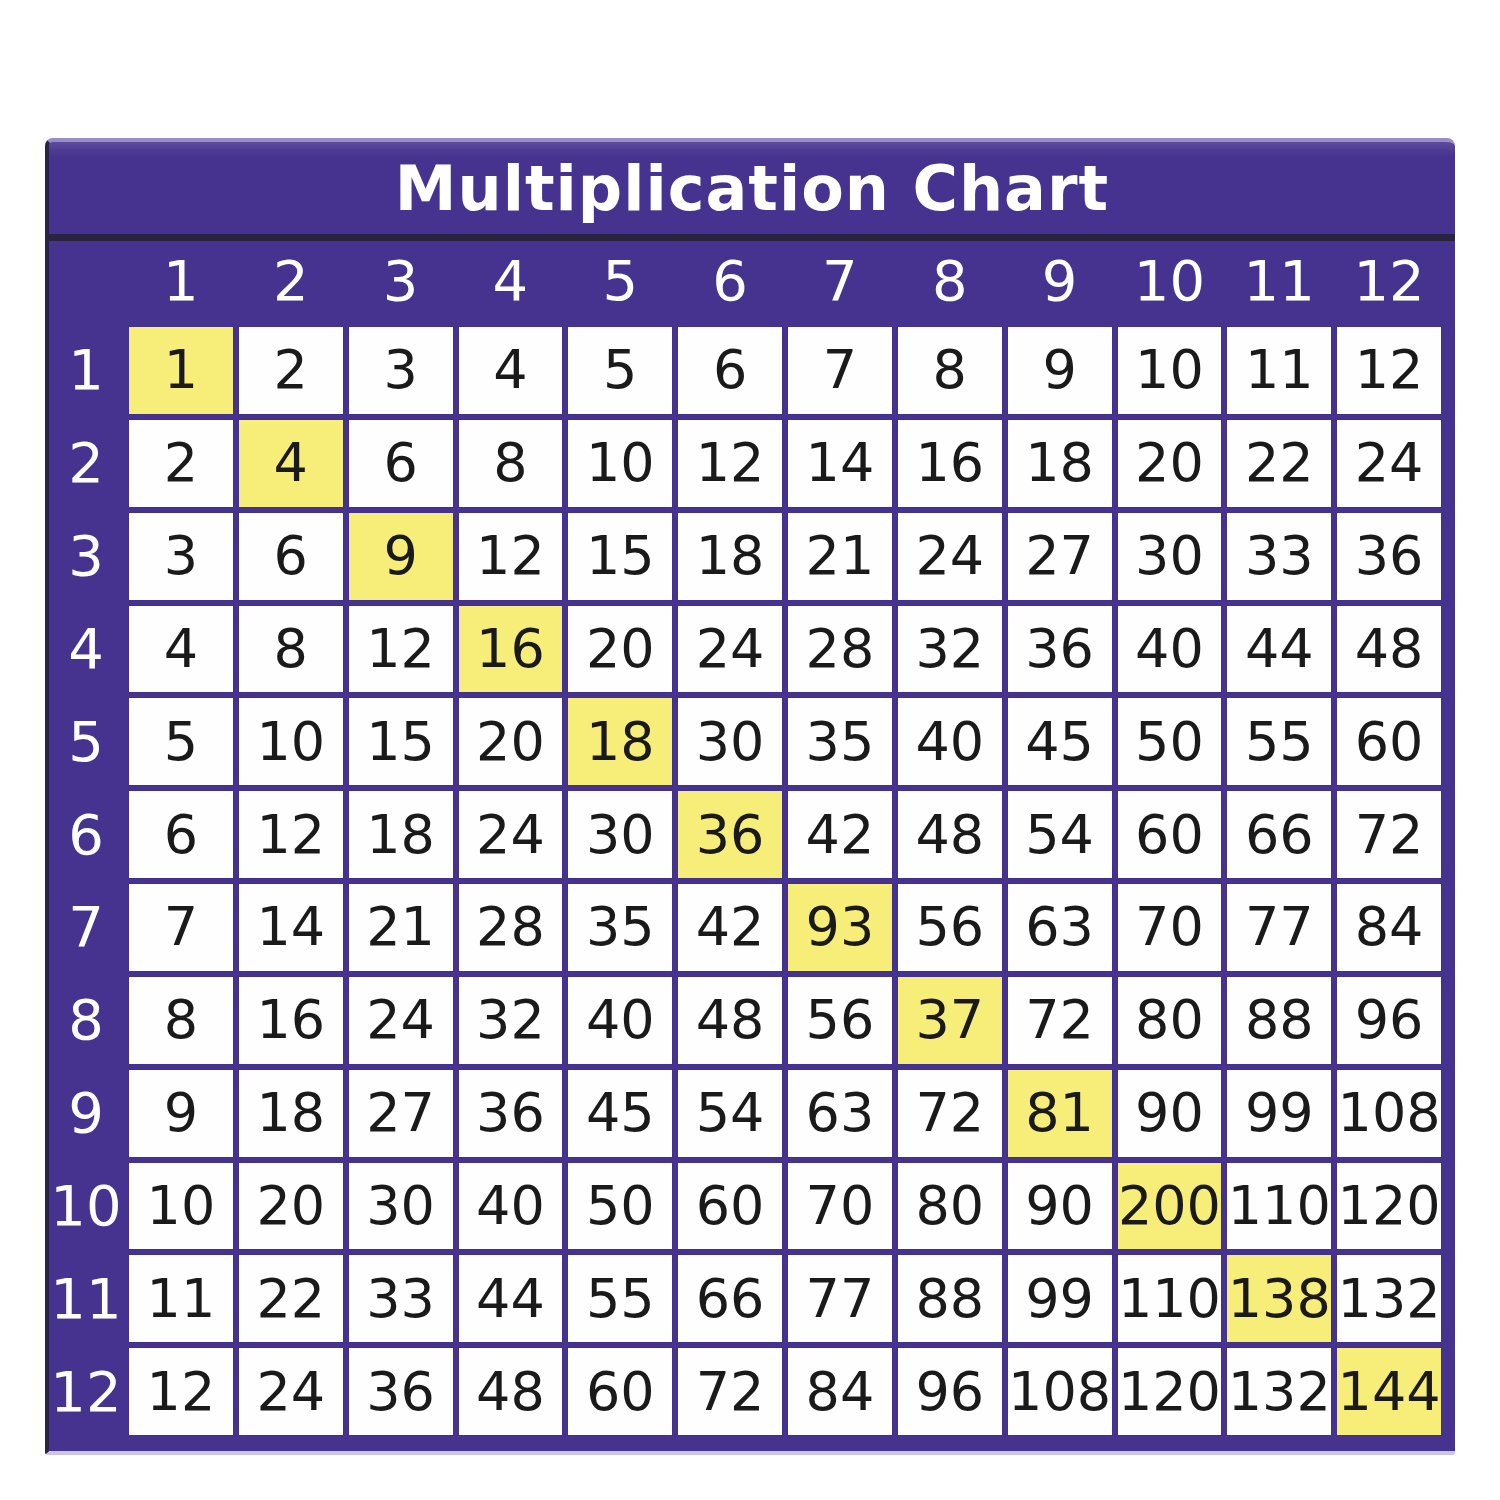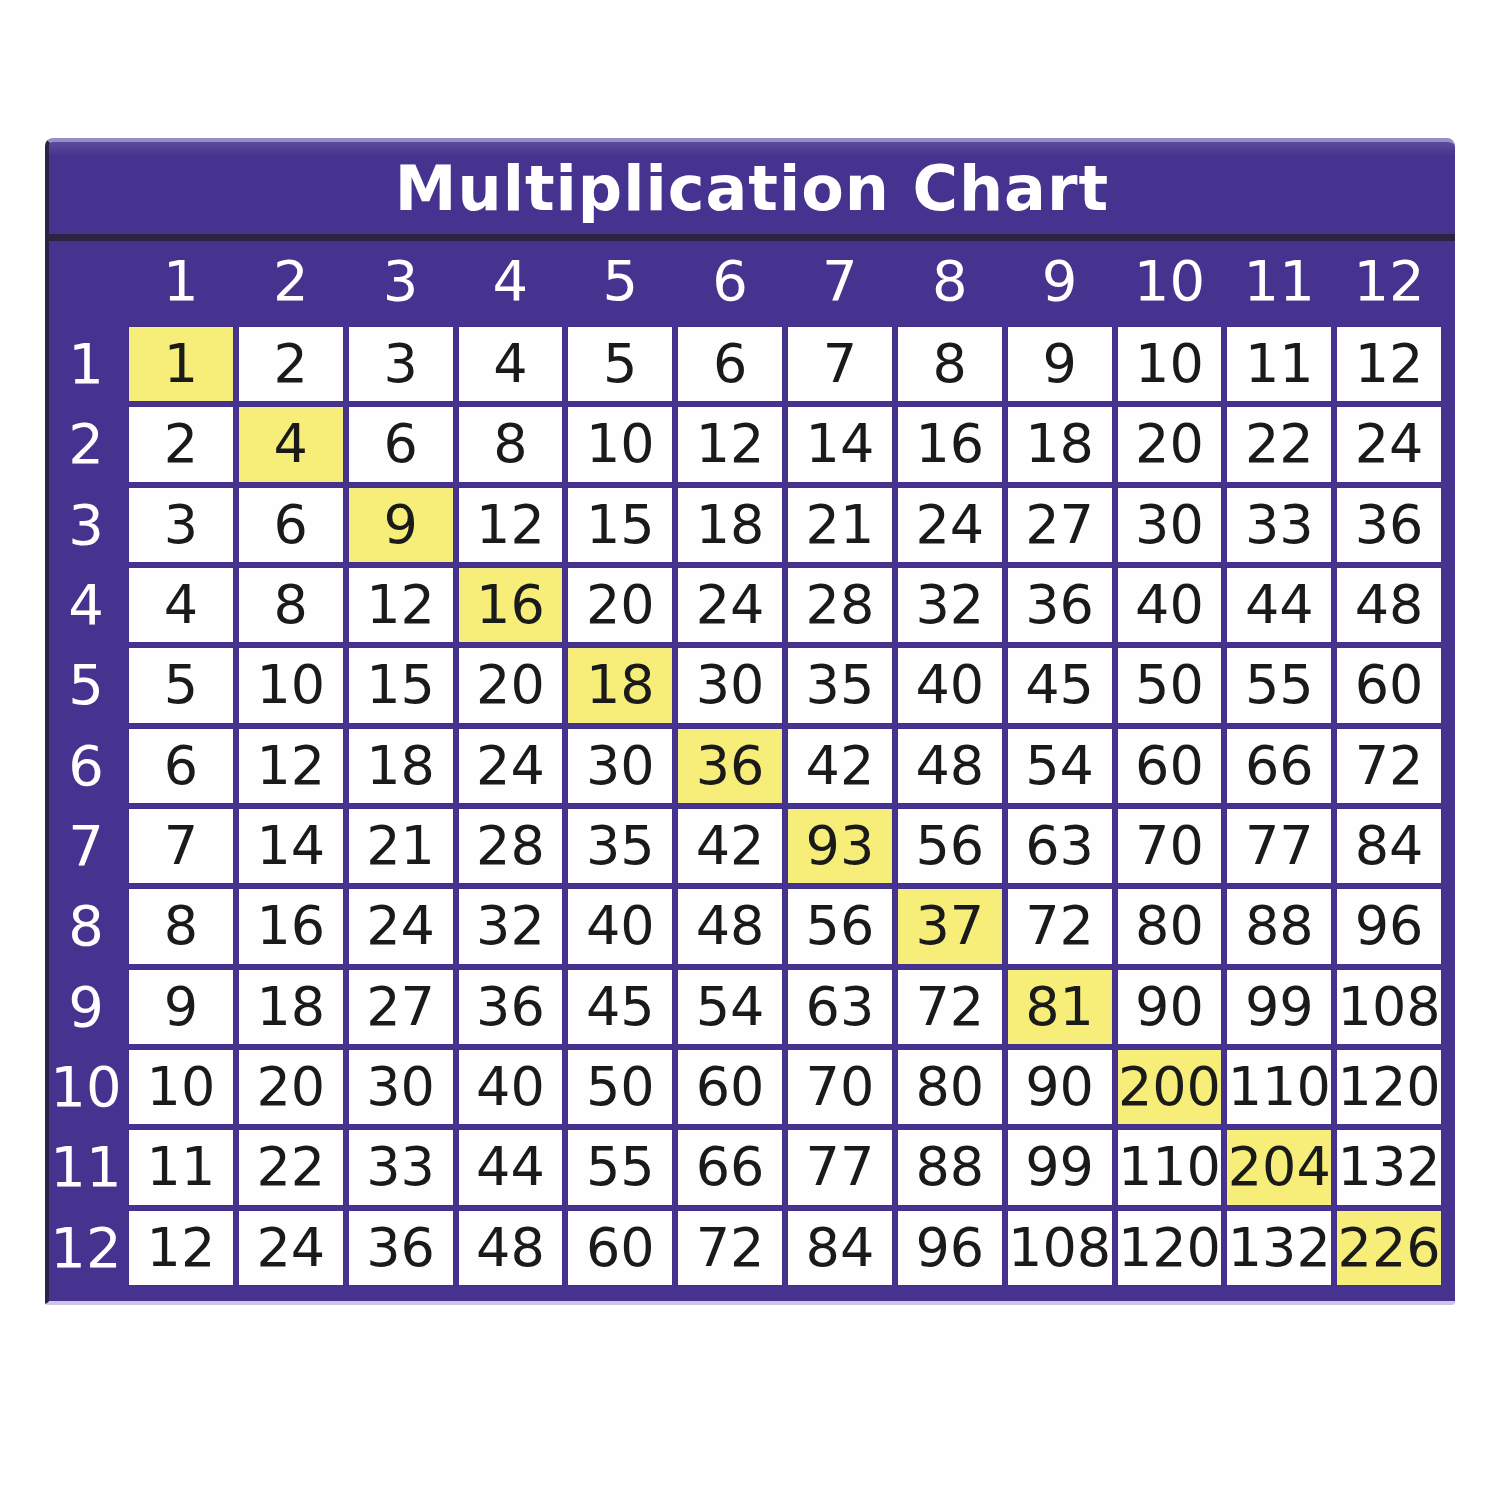--- a/index.html
+++ b/index.html
@@ -9,21 +9,21 @@
     height: 1500px;
     background: #ffffff;
     font-family: "DejaVu Sans", "Liberation Sans", sans-serif;
     overflow: hidden;
   }
   .card {
     position: absolute;
     left: 45px;
     top: 138px;
     width: 1410px;
-    height: 1167px;
+    height: 1317px;
     box-sizing: border-box;
     background: var(--purple);
     border-top: 4px solid var(--edge-light-top);
     border-left: 4px solid var(--edge-dark);
     border-bottom: 4px solid var(--edge-light-bottom);
     border-radius: 8px 8px 3px 3px;
     display: flex;
     flex-direction: column;
   }
   .title-bar {
@@ -226,29 +226,29 @@
       <div class="cell">11</div>
       <div class="cell">22</div>
       <div class="cell">33</div>
       <div class="cell">44</div>
       <div class="cell">55</div>
       <div class="cell">66</div>
       <div class="cell">77</div>
       <div class="cell">88</div>
       <div class="cell">99</div>
       <div class="cell">110</div>
-      <div class="cell hl">204</div>
+      <div class="cell hl">138</div>
       <div class="cell">132</div>
       <div class="rlabel">12</div>
       <div class="cell">12</div>
       <div class="cell">24</div>
       <div class="cell">36</div>
       <div class="cell">48</div>
       <div class="cell">60</div>
       <div class="cell">72</div>
       <div class="cell">84</div>
       <div class="cell">96</div>
       <div class="cell">108</div>
       <div class="cell">120</div>
       <div class="cell">132</div>
-      <div class="cell hl">226</div>
+      <div class="cell hl">144</div>
     </div>
 </div>
 
 </body></html>

